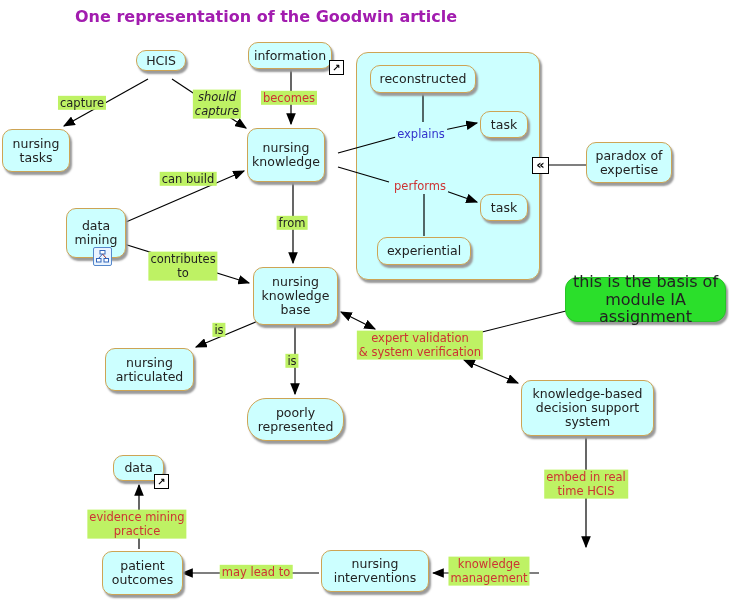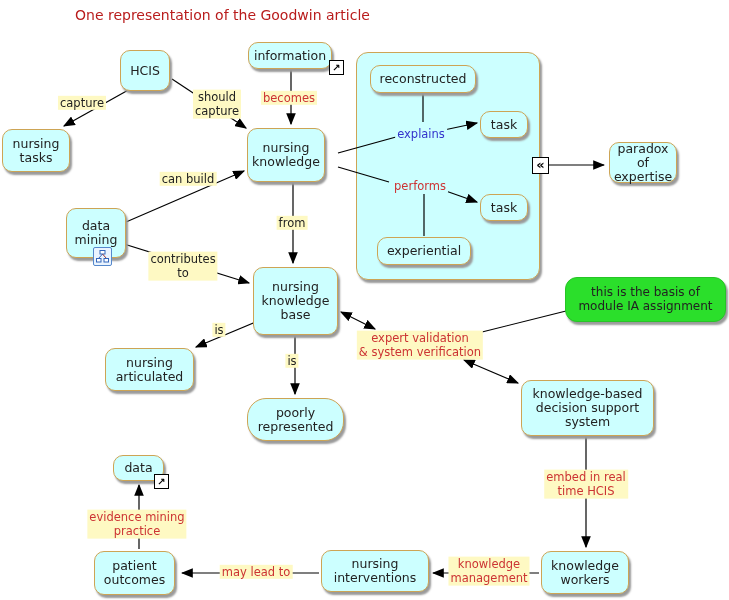--- a/index.html
+++ b/index.html
@@ -1,63 +1,63 @@
 <!DOCTYPE html>
 <html><head>
 <meta charset="utf-8">
 <style>
   html,body{margin:0;padding:0;background:#fff;}
   #canvas{position:relative;width:729px;height:600px;background:#fff;overflow:hidden;
           font-family:"DejaVu Sans","Liberation Sans",sans-serif;}
-  #map-title{position:absolute;left:75px;top:7px;font-size:14px;font-weight:normal;color:#b91c1c;z-index:3;}
+  #map-title{position:absolute;left:75px;top:7px;font-size:16px;font-weight:bold;color:#a21caf;z-index:3;}
 
   
   .node{position:absolute;background:#CCFFFF;border:1px solid #CDA455;border-radius:10px;
         box-shadow:2px 3px 2px #9a9a9a;display:flex;align-items:center;justify-content:center;
         text-align:center;font-size:12.5px;color:#222;line-height:1.12;box-sizing:border-box;
         padding:2px;z-index:2;}
   .green{background:#2BDF2B;border:1px solid #27C427;border-radius:12px;}
 
   
   #bigbox{position:absolute;left:356px;top:52px;width:182px;height:226px;background:#CCFFFF;
           border:1px solid #CDA455;border-radius:12px;box-shadow:2px 3px 2px #9a9a9a;z-index:0;}
 
   
   .elabel{position:absolute;transform:translate(-50%,-50%);font-size:11.5px;color:#222;
-          background:#fef9c3;padding:0 2px;white-space:nowrap;text-align:center;z-index:3;line-height:1.25;}
+          background:#bef264;padding:0 2px;white-space:nowrap;text-align:center;z-index:3;line-height:1.25;}
   .elabel span{display:block;}
   .incyan{background:#CCFFFF;}
   .red{color:#CC3333;}
   .blue{color:#3333CC;}
 
   
   .sicon{position:absolute;background:#fff;border:1px solid #000;display:flex;align-items:center;
          justify-content:center;z-index:4;box-sizing:border-box;color:#000;}
   #icon-info,#icon-data{width:15px;height:15px;font-size:10px;font-weight:bold;}
   #icon-chevron{width:17px;height:17px;font-size:13px;font-weight:bold;padding-bottom:2px;}
   #icon-mining{width:19px;height:19px;border:1px solid #5588CC;background:#EAF4FF;border-radius:2px;}
 
   
-  .n-hcis{left:120px;top:50px;width:50px;height:41px;}
+  .n-hcis{left:136px;top:50px;width:50px;height:21px;}
   .n-information{left:248px;top:42px;width:84px;height:27px;}
   .n-nursing-tasks{left:2px;top:129px;width:68px;height:43px;}
   .n-nursing-knowledge{left:247px;top:128px;width:78px;height:54px;}
   .n-reconstructed{left:370px;top:65px;width:106px;height:28px;z-index:2;}
   .n-task-top{left:480px;top:111px;width:48px;height:27px;}
   .n-task-bottom{left:480px;top:194px;width:48px;height:27px;}
   .n-experiential{left:377px;top:237px;width:94px;height:28px;}
-  .n-paradox{left:609px;top:142px;width:68px;height:41px;}
+  .n-paradox{left:586px;top:142px;width:86px;height:41px;}
   .n-data-mining{left:66px;top:208px;width:60px;height:50px;}
-  .n-nkb{left:253px;top:267px;width:85px;height:68px;}
+  .n-nkb{left:253px;top:267px;width:85px;height:58px;}
   .n-poorly-articulated{left:105px;top:348px;width:89px;height:43px;}
   .n-poorly-represented{left:247px;top:398px;width:97px;height:43px;border-radius:19px;}
-  .n-green-note{left:565px;top:277px;width:161px;height:45px;font-size:12px;}
+  .n-green-note{left:565px;top:277px;width:161px;height:45px;font-size:16px;}
   .n-kbdss{left:521px;top:380px;width:133px;height:56px;}
   .n-data{left:113px;top:455px;width:51px;height:26px;}
-  .n-patient-outcomes{left:94px;top:551px;width:81px;height:44px;}
+  .n-patient-outcomes{left:102px;top:551px;width:81px;height:44px;}
   .n-nursing-interventions{left:321px;top:550px;width:108px;height:42px;}
   .n-knowledge-workers{left:541px;top:551px;width:88px;height:43px;}
 
   #edges{position:absolute;left:0;top:0;z-index:1;}
   #edges line{stroke:#000;stroke-width:1.2;}
 </style>
 </head>
 <body>
 
 <div id="canvas">
@@ -107,24 +107,23 @@
   <div class="node n-paradox">paradox of expertise</div>
   <div class="node n-data-mining">data mining</div>
   <div class="node n-nkb">nursing knowledge base</div>
   <div class="node n-poorly-articulated">nursing articulated</div>
   <div class="node n-poorly-represented">poorly represented</div>
   <div class="node green n-green-note">this is the basis of module IA assignment</div>
   <div class="node n-kbdss">knowledge-based decision support system</div>
   <div class="node n-data">data</div>
   <div class="node n-patient-outcomes">patient outcomes</div>
   <div class="node n-nursing-interventions">nursing interventions</div>
-  <div class="node n-knowledge-workers">knowledge workers</div>
 
   <div class="elabel" style="left:82px;top:103px;">capture</div>
-  <div class="elabel" style="left:217px;top:104px;">
+  <div class="elabel" style="left:217px;top:104px;font-style:italic;">
     <span>should</span>
     <span>capture</span>
   </div>
   <div class="elabel red" style="left:289px;top:98px;">becomes</div>
   <div class="elabel" style="left:188px;top:179px;">can build</div>
   <div class="elabel" style="left:183px;top:266px;">
     <span>contributes</span>
     <span>to</span>
   </div>
   <div class="elabel" style="left:292px;top:223px;">from</div>

